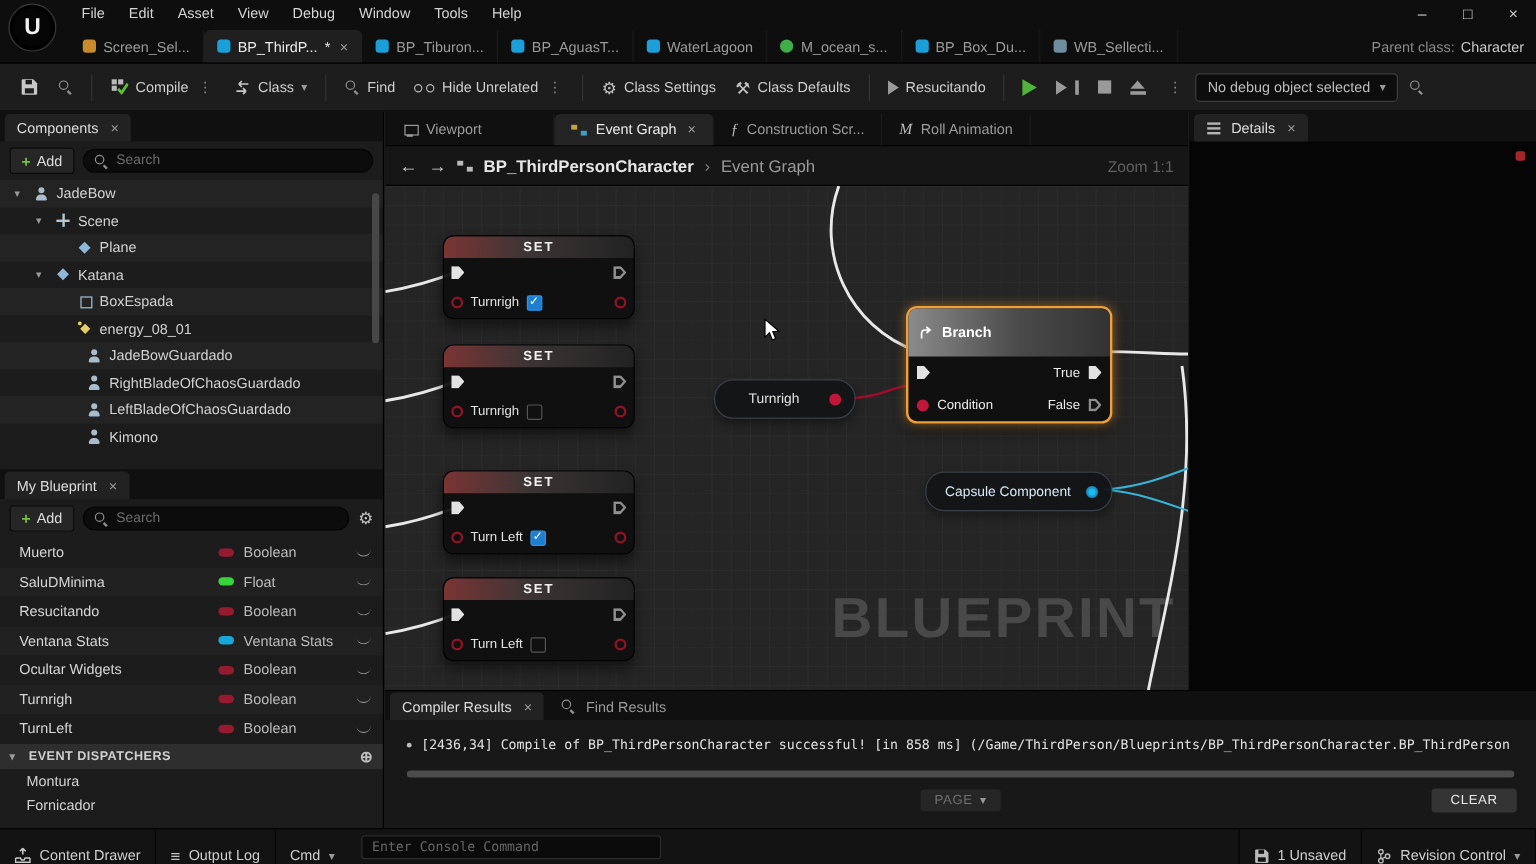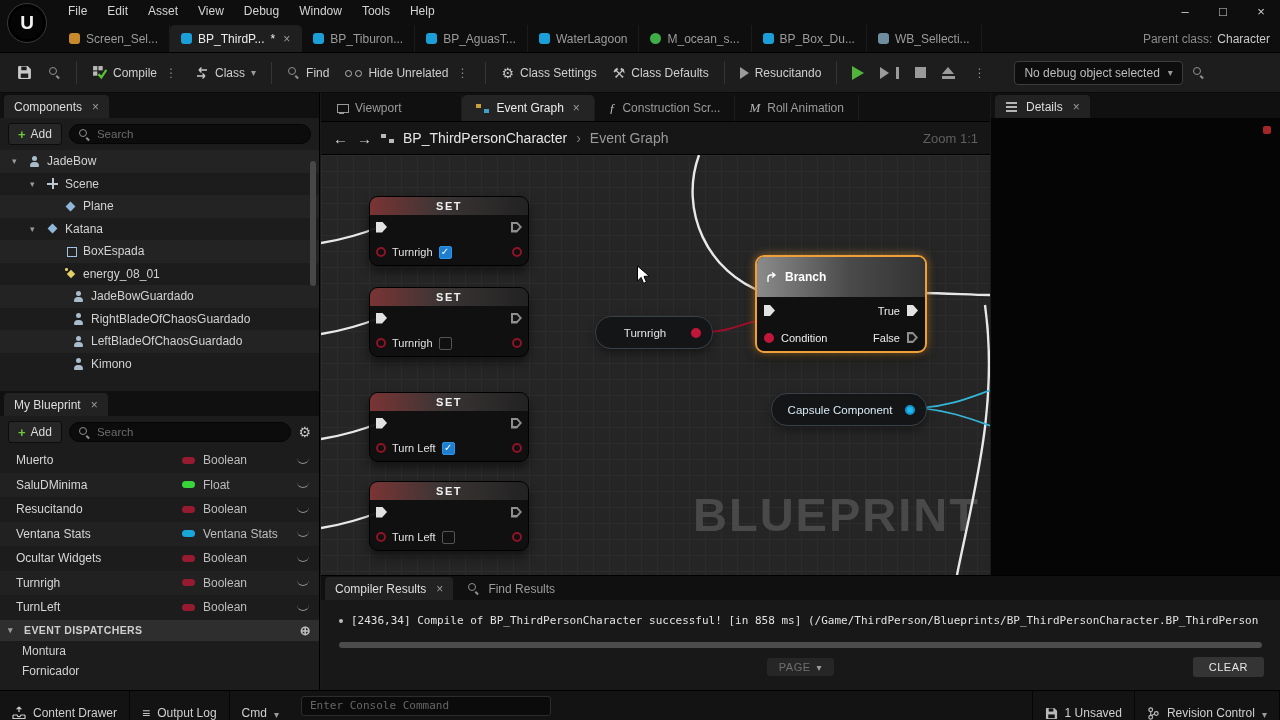--- a/index.html
+++ b/index.html
@@ -30,21 +30,21 @@
   .parentclass .pclink{color:#c9c9c9}
 
   
   .toolbar{position:absolute;left:0;top:53px;right:0;height:40px;background:#1d1d1d;border-bottom:1px solid #0b0b0b;
            display:flex;align-items:center;padding:0 10px;gap:2px;z-index:10}
   .tbtn{display:flex;align-items:center;gap:6px;padding:6px 7px;border-radius:3px;color:#cfcfcf;white-space:nowrap}
   .tsep{width:1px;height:22px;background:#353535;margin:0 6px;flex:none}
   .kebab{color:#8d8d8d;font-size:12px;padding:0 2px}
   .caret{color:#9a9a9a;font-size:10px}
   .glyph{font-size:14px;line-height:1;color:#c3c3c3}
-  .debug-dd{margin-left:18px;display:flex;align-items:center;gap:8px;background:#0d0d0d;border:1px solid #3c3c3c;
+  .debug-dd{margin-left:0;display:flex;align-items:center;gap:8px;background:#0d0d0d;border:1px solid #3c3c3c;
             border-radius:4px;padding:4px 9px;color:#bdbdbd}
   .ic-play{width:0;height:0;border-left:12px solid #51b33c;border-top:7px solid transparent;border-bottom:7px solid transparent}
   .ic-tri{width:0;height:0;border-left:9px solid #9a9a9a;border-top:6px solid transparent;border-bottom:6px solid transparent}
   .ic-barv{width:3px;height:12px;background:#9a9a9a;margin-left:1px}
   .ic-stop{width:11px;height:11px;background:#9a9a9a}
   .ic-eject{position:relative;width:13px;height:12px}
   .ic-eject::before{content:"";position:absolute;left:0;top:0;border-left:6.5px solid transparent;border-right:6.5px solid transparent;border-bottom:7px solid #9a9a9a}
   .ic-eject::after{content:"";position:absolute;left:0;bottom:0;width:13px;height:2.5px;background:#9a9a9a}
 
   
@@ -104,21 +104,21 @@
   .disp-row{height:20px;display:flex;align-items:center;padding-left:22px;color:#d2d2d2}
 
   
   .grapharea{position:absolute;left:321px;top:93px;width:669px;height:482px;background:#161616;overflow:hidden}
   .gtabstrip{height:29px;background:#101010;display:flex;align-items:flex-end;border-bottom:1px solid #000}
   .gtab{height:26px;display:flex;align-items:center;gap:7px;padding:0 14px;color:#9b9b9b;border-right:1px solid #1c1c1c;white-space:nowrap}
   .gtab.active{background:#242424;color:#ececec;border-radius:5px 5px 0 0}
   .gtab .txticon{font-style:italic;font-family:"Liberation Serif",serif;color:#b9b9b9;font-size:13px}
   .breadcrumb{height:33px;background:#161616;display:flex;align-items:center;gap:9px;padding:0 12px;border-bottom:1px solid #000}
   .bc-arrow{font-size:15px;color:#d6d6d6}
-  .bc-root{font-size:14px;font-weight:normal;color:#e6e6e6}
+  .bc-root{font-size:14px;font-weight:bold;color:#e6e6e6}
   .bc-sep{color:#7e7e7e;font-size:14px}
   .bc-current{font-size:14px;color:#9a9a9a}
   .zoom{margin-left:auto;color:#606060;font-size:13px}
   .canvas{position:absolute;left:0;top:62px;width:669px;height:420px;background-color:#252525;overflow:hidden;
     background-image:
       linear-gradient(#2c2c2c 1px,transparent 1px),linear-gradient(90deg,#2c2c2c 1px,transparent 1px),
       linear-gradient(#1c1c1c 1px,transparent 1px),linear-gradient(90deg,#1c1c1c 1px,transparent 1px);
     background-size:16px 16px,16px 16px,128px 128px,128px 128px}
   .watermark{position:absolute;left:372px;top:332px;font-size:47px;font-weight:bold;color:#494949;letter-spacing:2px;z-index:1}
   .wires{position:absolute;inset:0;z-index:2}

